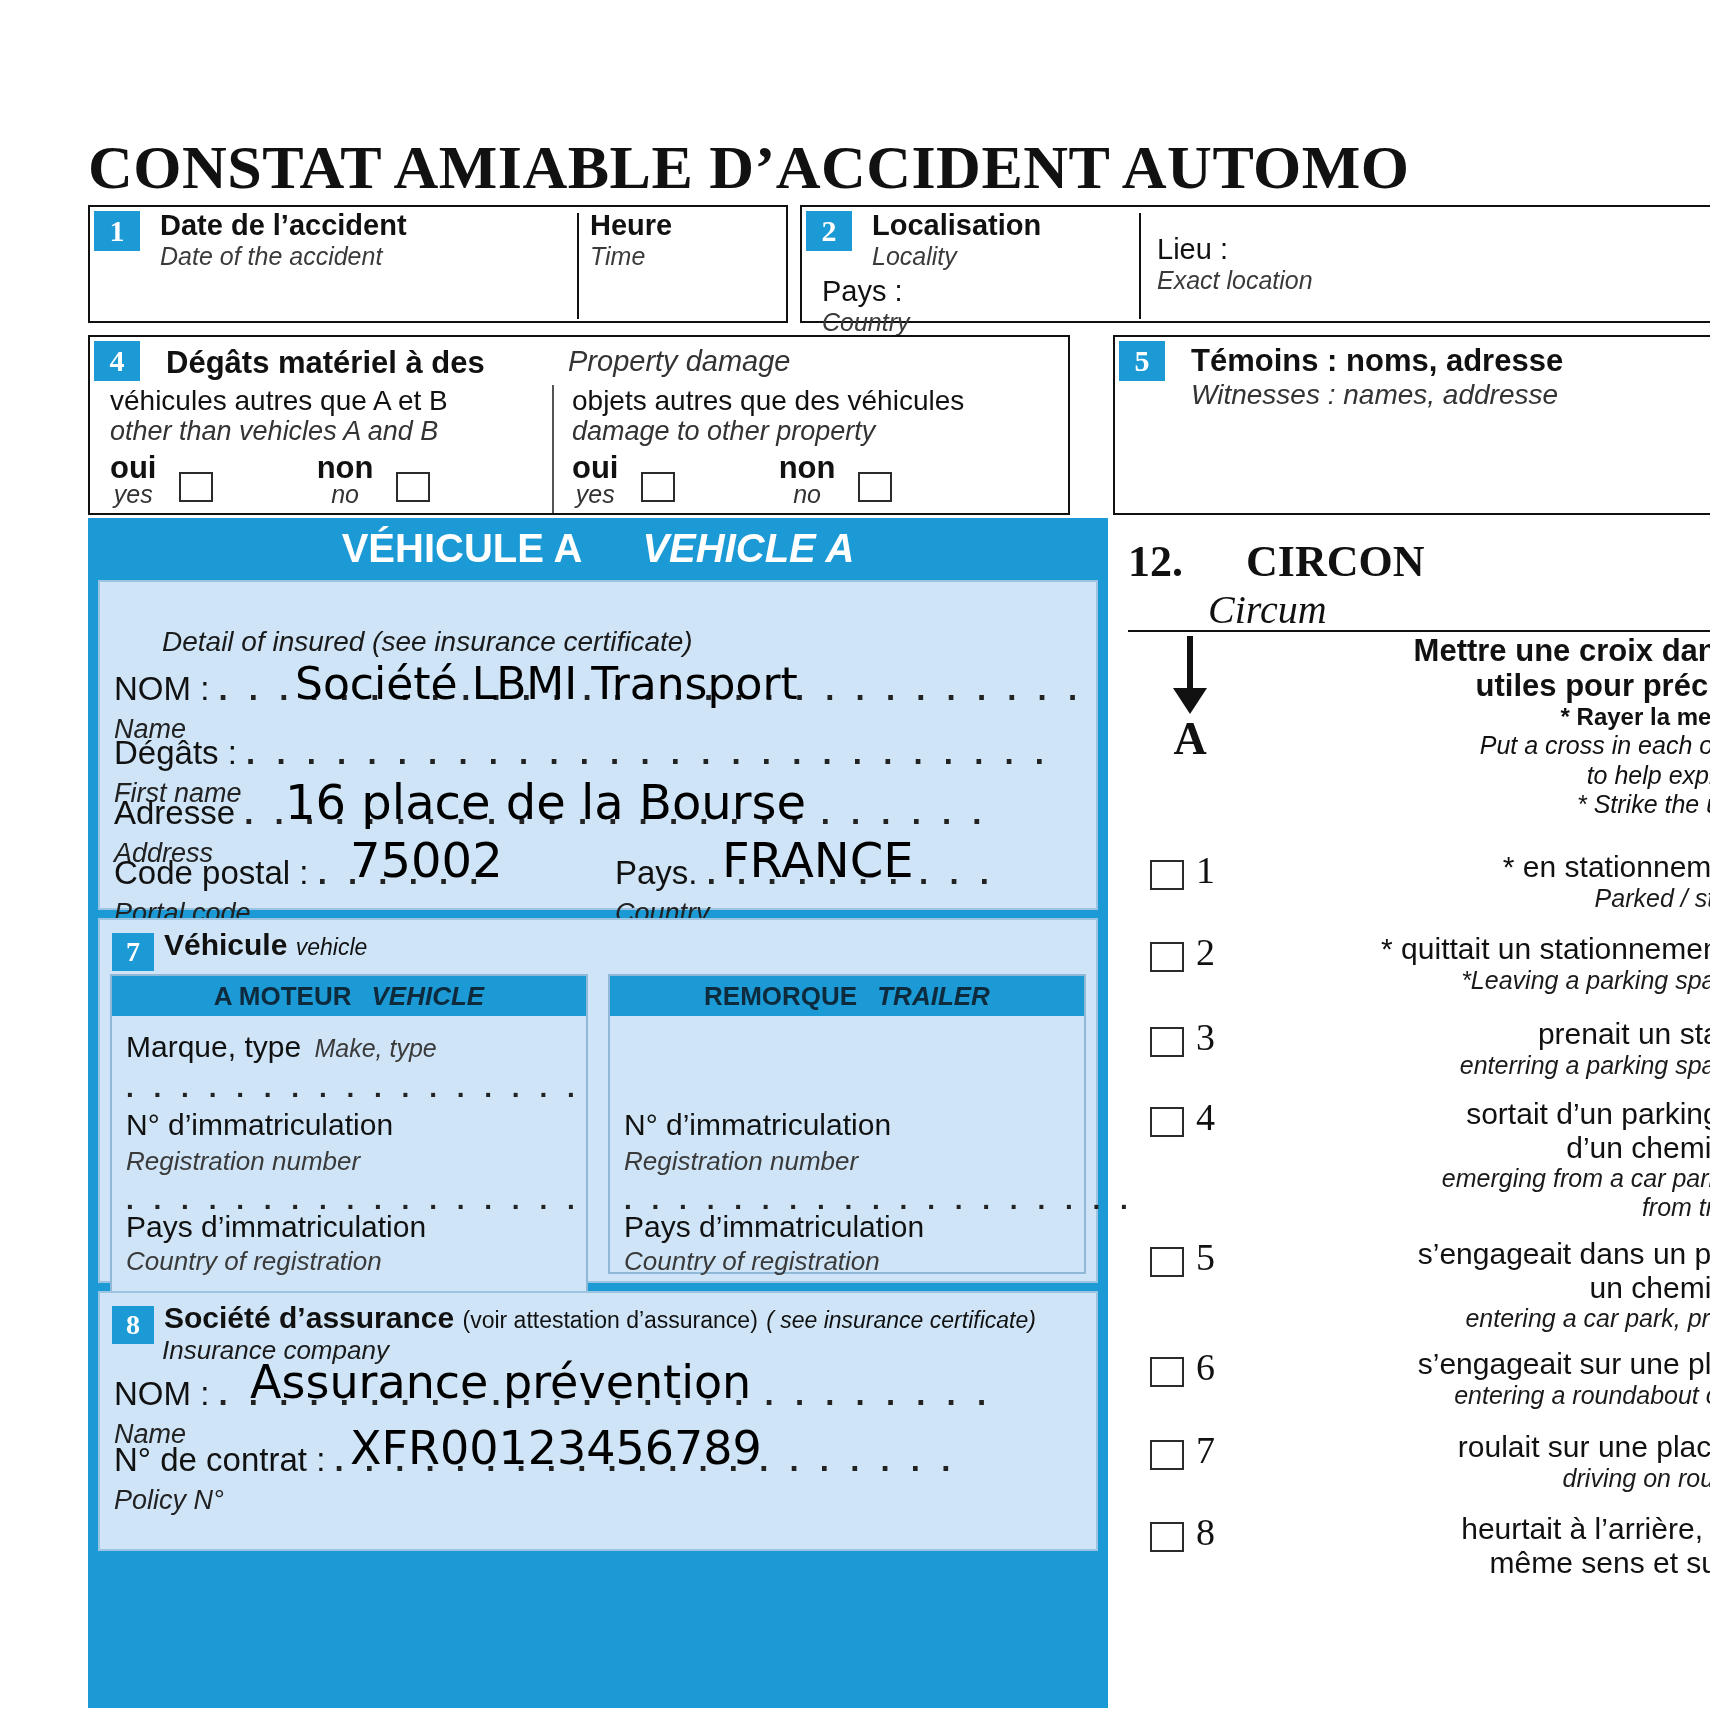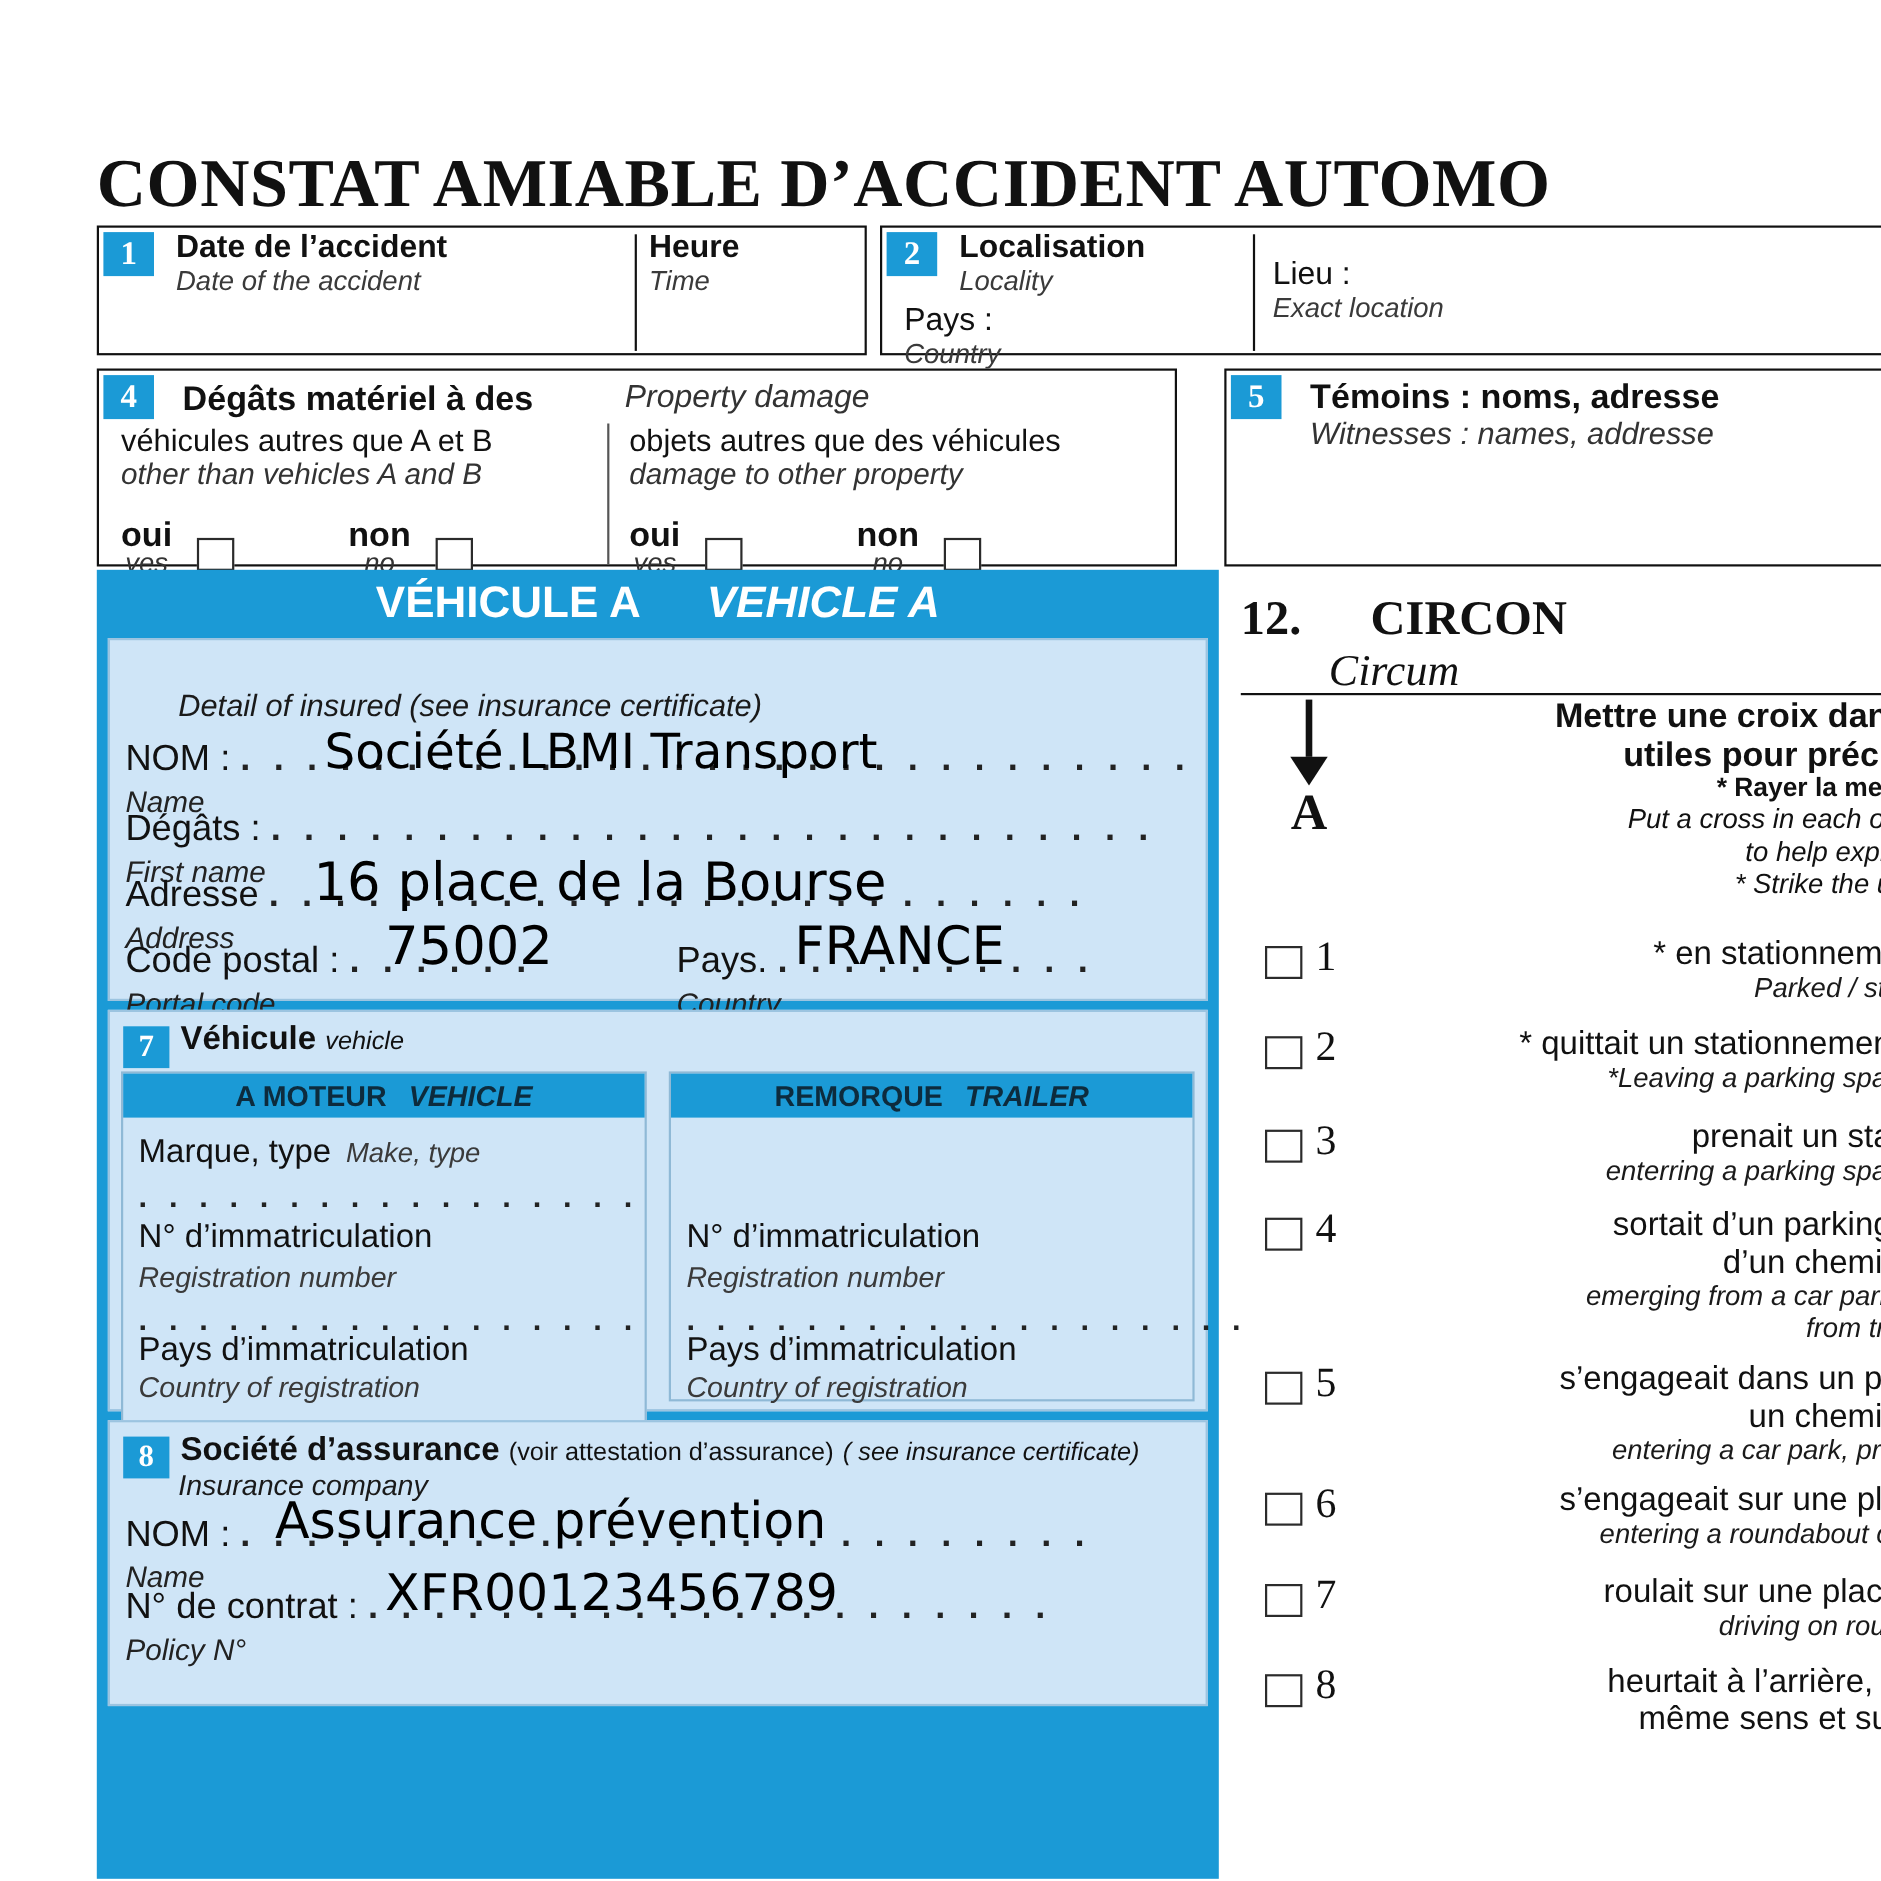--- a/index.html
+++ b/index.html
@@ -45,21 +45,21 @@
 
   
   #band-2{position:absolute;left:88px;top:335px;width:1640px;height:180px;}
   #box4{position:absolute;left:0;top:0;width:982px;height:180px;}
   #box4 .vsep{position:absolute;left:462px;top:48px;width:0;height:128px;border-left:2px solid #555;}
   #box5{position:absolute;left:1025px;top:0;width:620px;height:180px;}
 
   .dmg-col{position:absolute;top:48px;font-size:28px;line-height:1.12;}
   .dmg-col .l1{font-size:28px;}
   .dmg-col .l2{font-size:27px;font-style:italic;color:#333;}
-  .yn{margin-top:24px;font-size:29px;}
+  .yn{margin-top:6px;font-size:29px;}
   .yn .w{display:inline-block;text-align:center;}
   .yn .fr2{font-weight:bold;font-size:31px;display:block;line-height:.95;}
   .yn .en2{font-style:italic;font-size:25px;color:#333;display:block;line-height:1;}
 
   
   #vehA{position:absolute;left:88px;top:518px;width:1020px;height:1190px;
         background:#1b9ad6;}
   #vehA-title{
     position:absolute;left:0;top:0;width:1020px;height:60px;
     color:#fff;font-weight:bold;font-size:40px;

